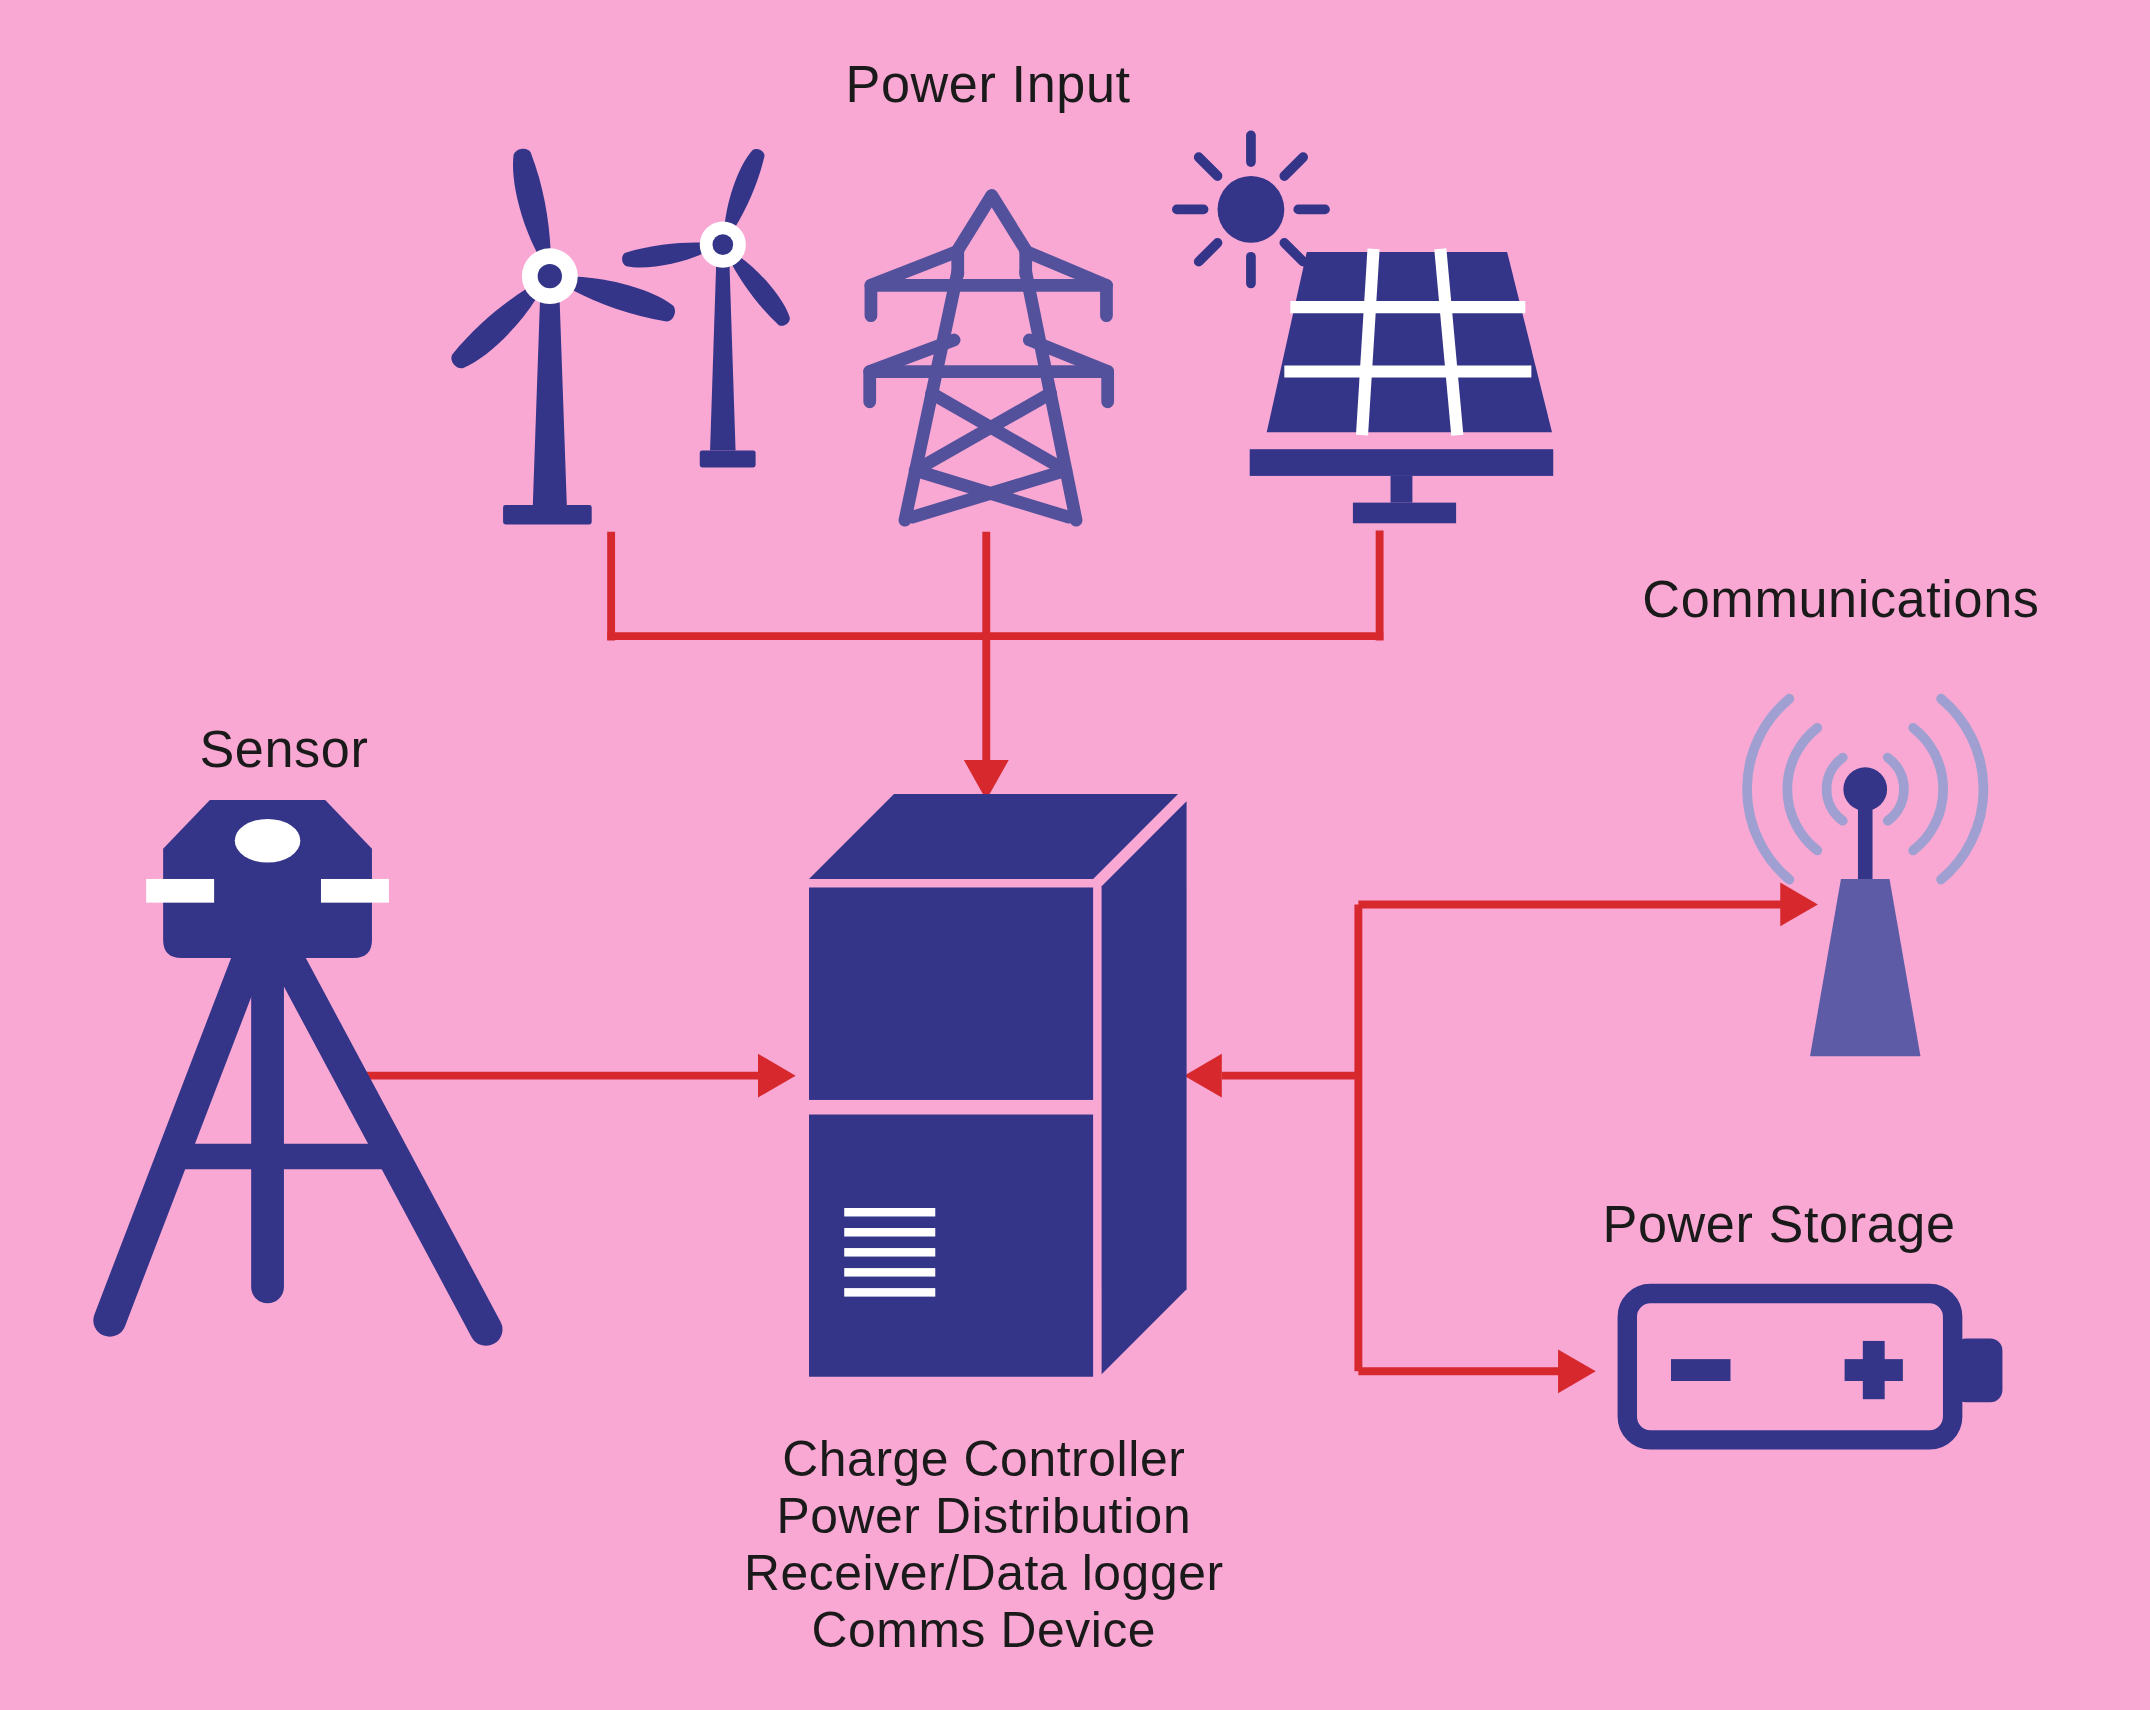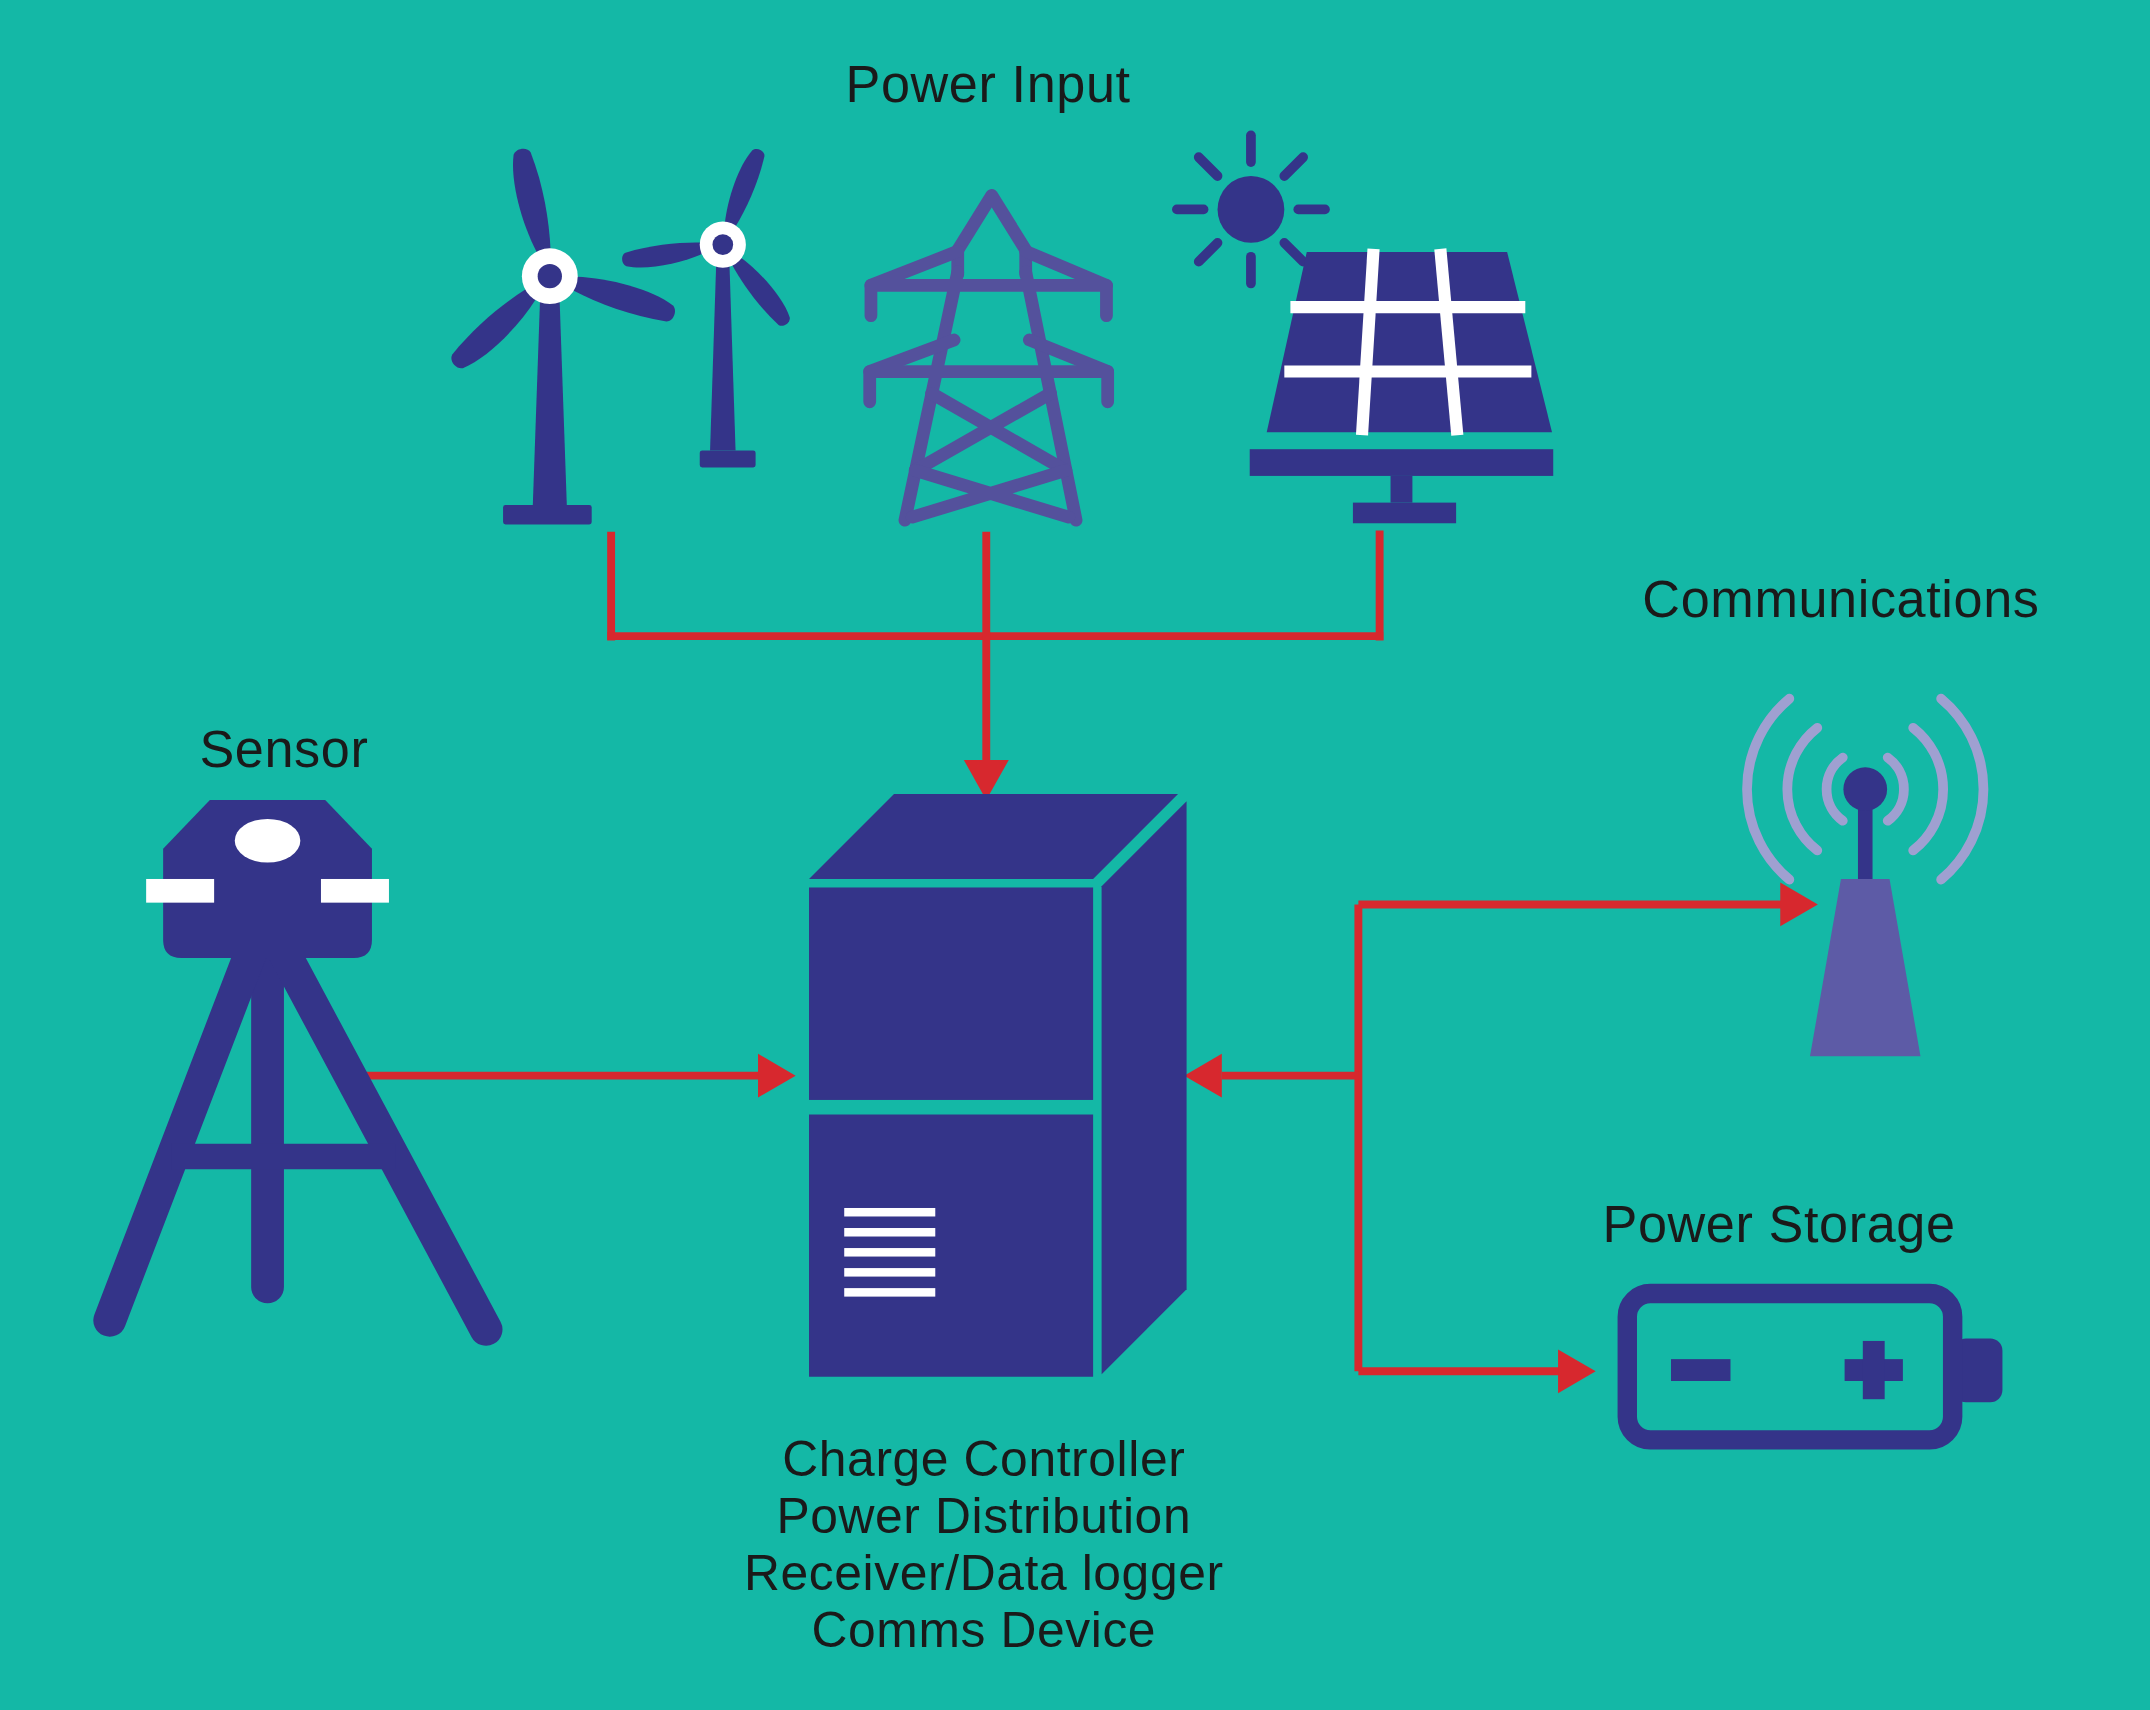--- a/index.html
+++ b/index.html
@@ -1,16 +1,16 @@
 <!DOCTYPE html>
 <html style="font-size:9.7px"><head>
 <meta charset="utf-8">
 <style>
   html,body{margin:0;padding:0;background:#ffffff;}
-  .canvas{position:relative;width:2151px;height:1710px;background:#14b8a6;overflow:hidden;
+  .canvas{position:relative;width:2151px;height:1710px;background:#f9a8d4;overflow:hidden;
           font-family:"Liberation Sans", sans-serif;}
   svg{position:absolute;left:0;top:0;}
   .navy{fill:#343489;}
   .pylon{stroke:#54519c;stroke-width:21;fill:none;stroke-linecap:round;stroke-linejoin:round;}
   .antbody{fill:#5d5ba6;}
   .arc{stroke:#9fa0d1;stroke-width:16;fill:none;stroke-linecap:round;}
   .red{stroke:#d7282e;stroke-width:13;fill:none;}
   .redhead{fill:#d7282e;stroke:none;}
   .white{fill:#ffffff;}
   .gridline{stroke:#ffffff;stroke-width:20;fill:none;}

